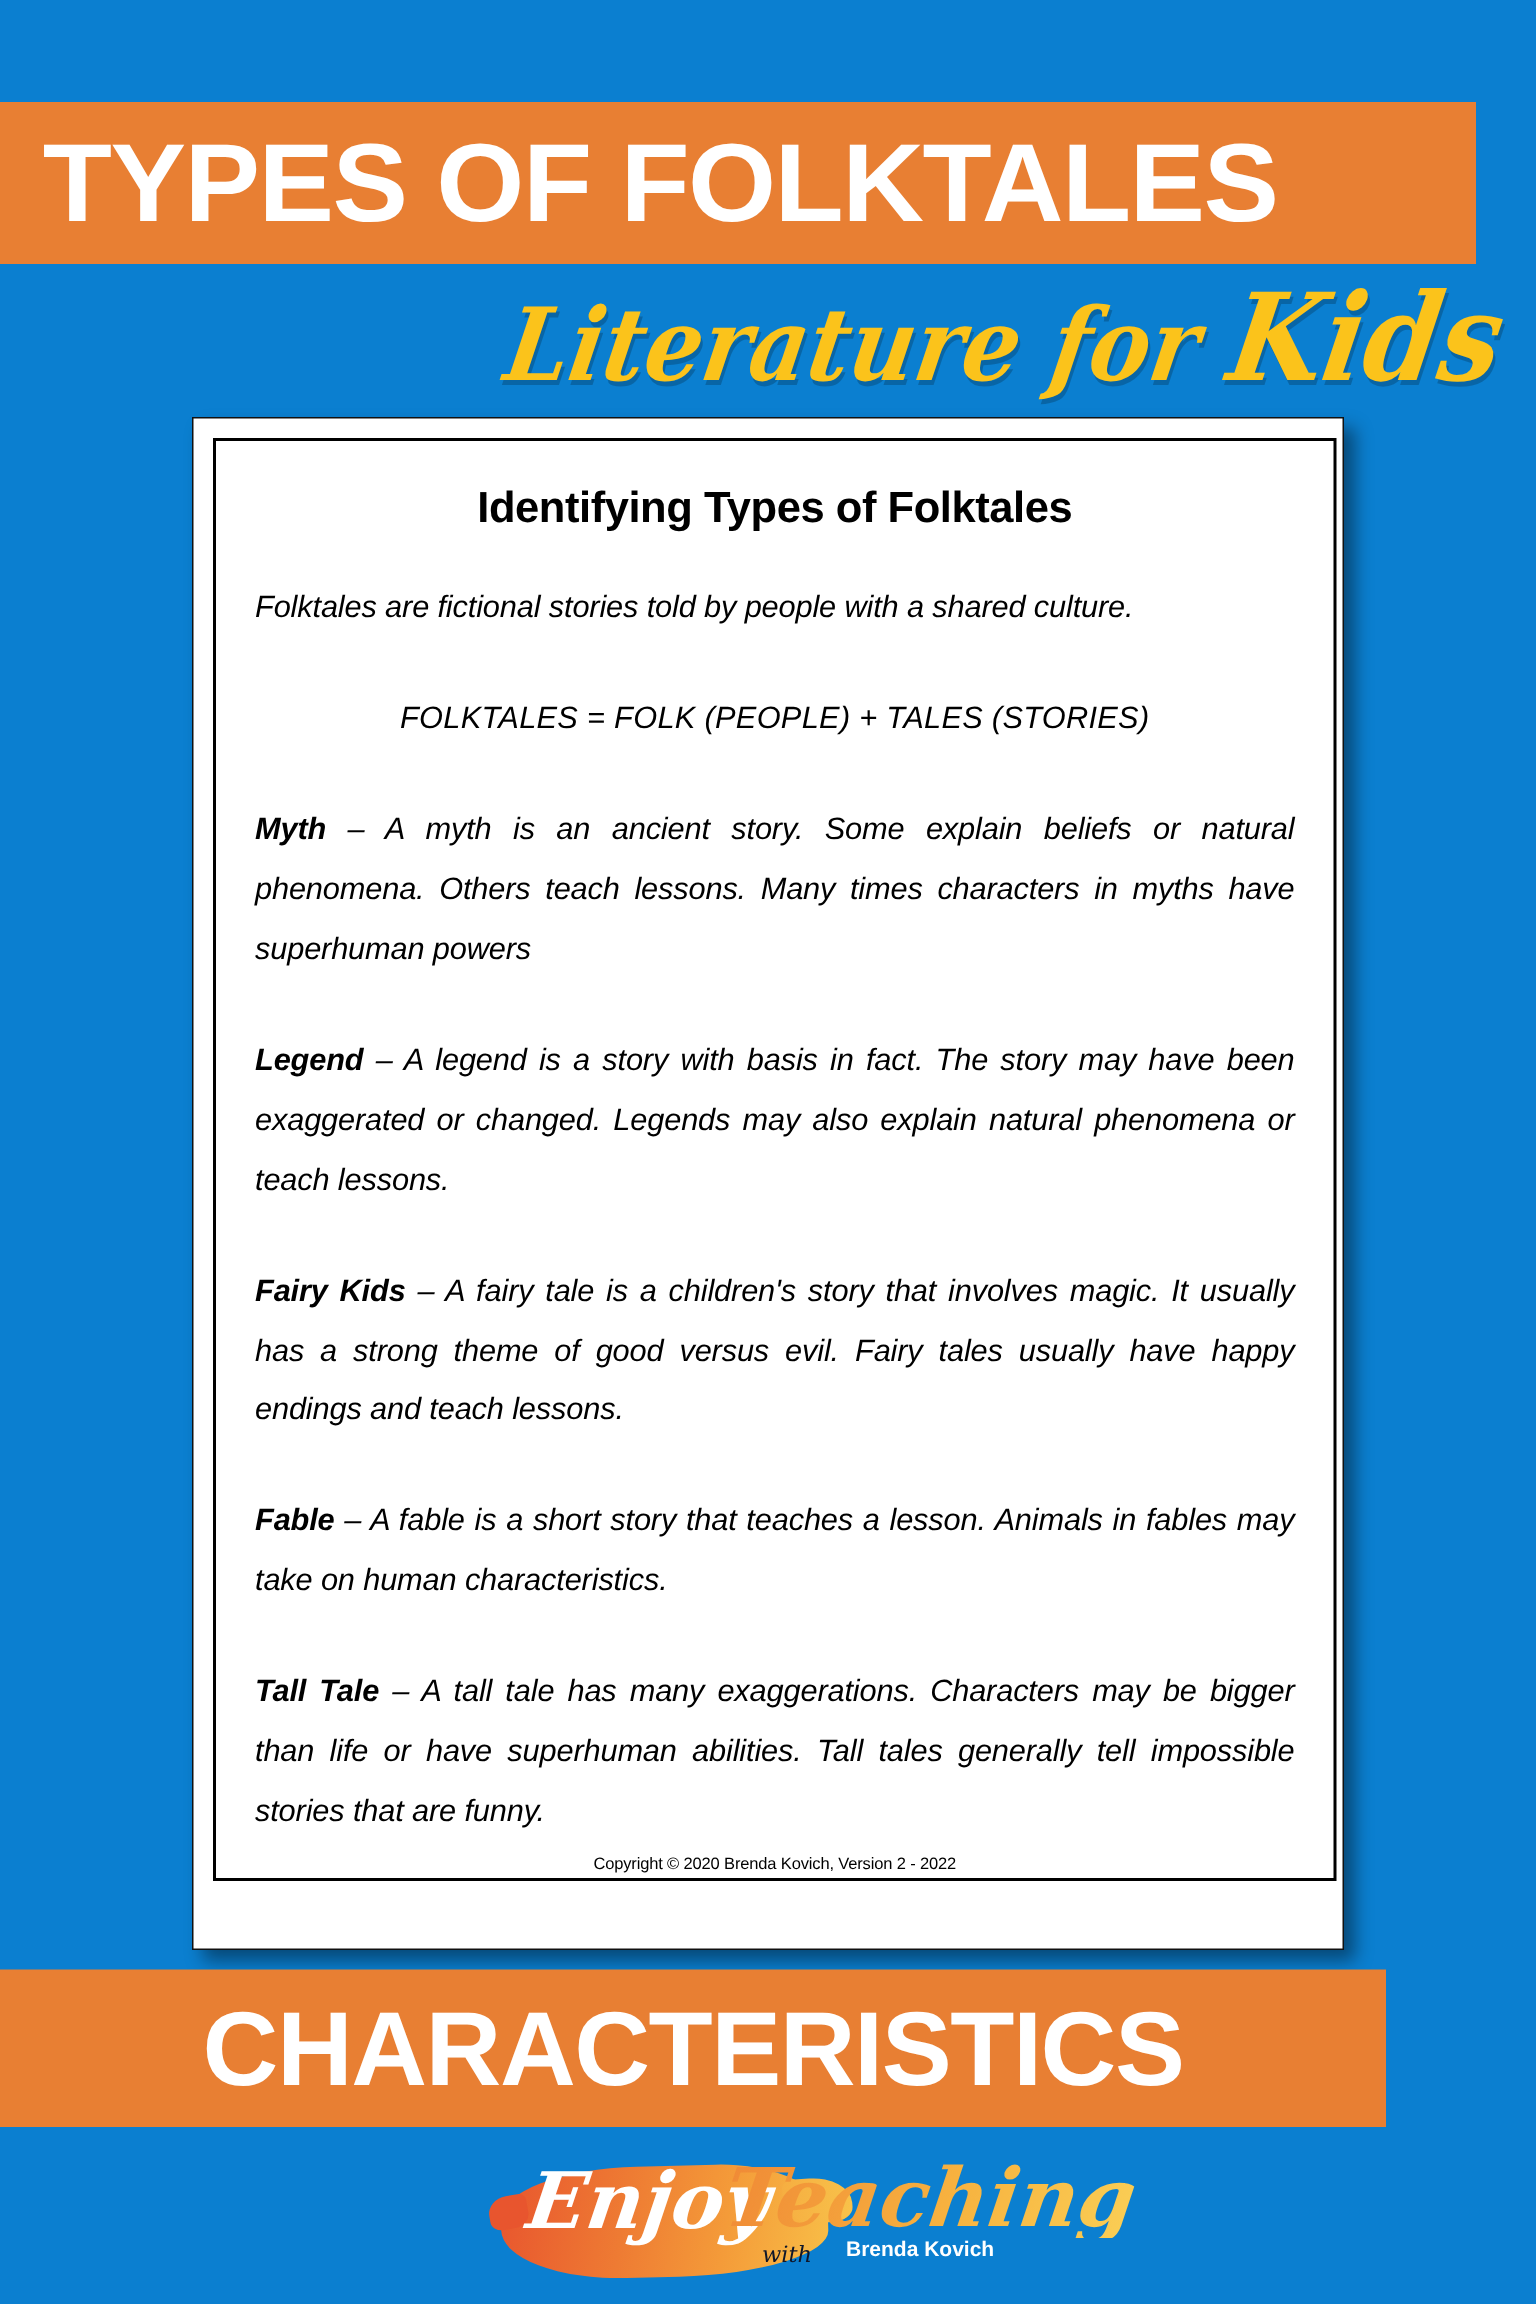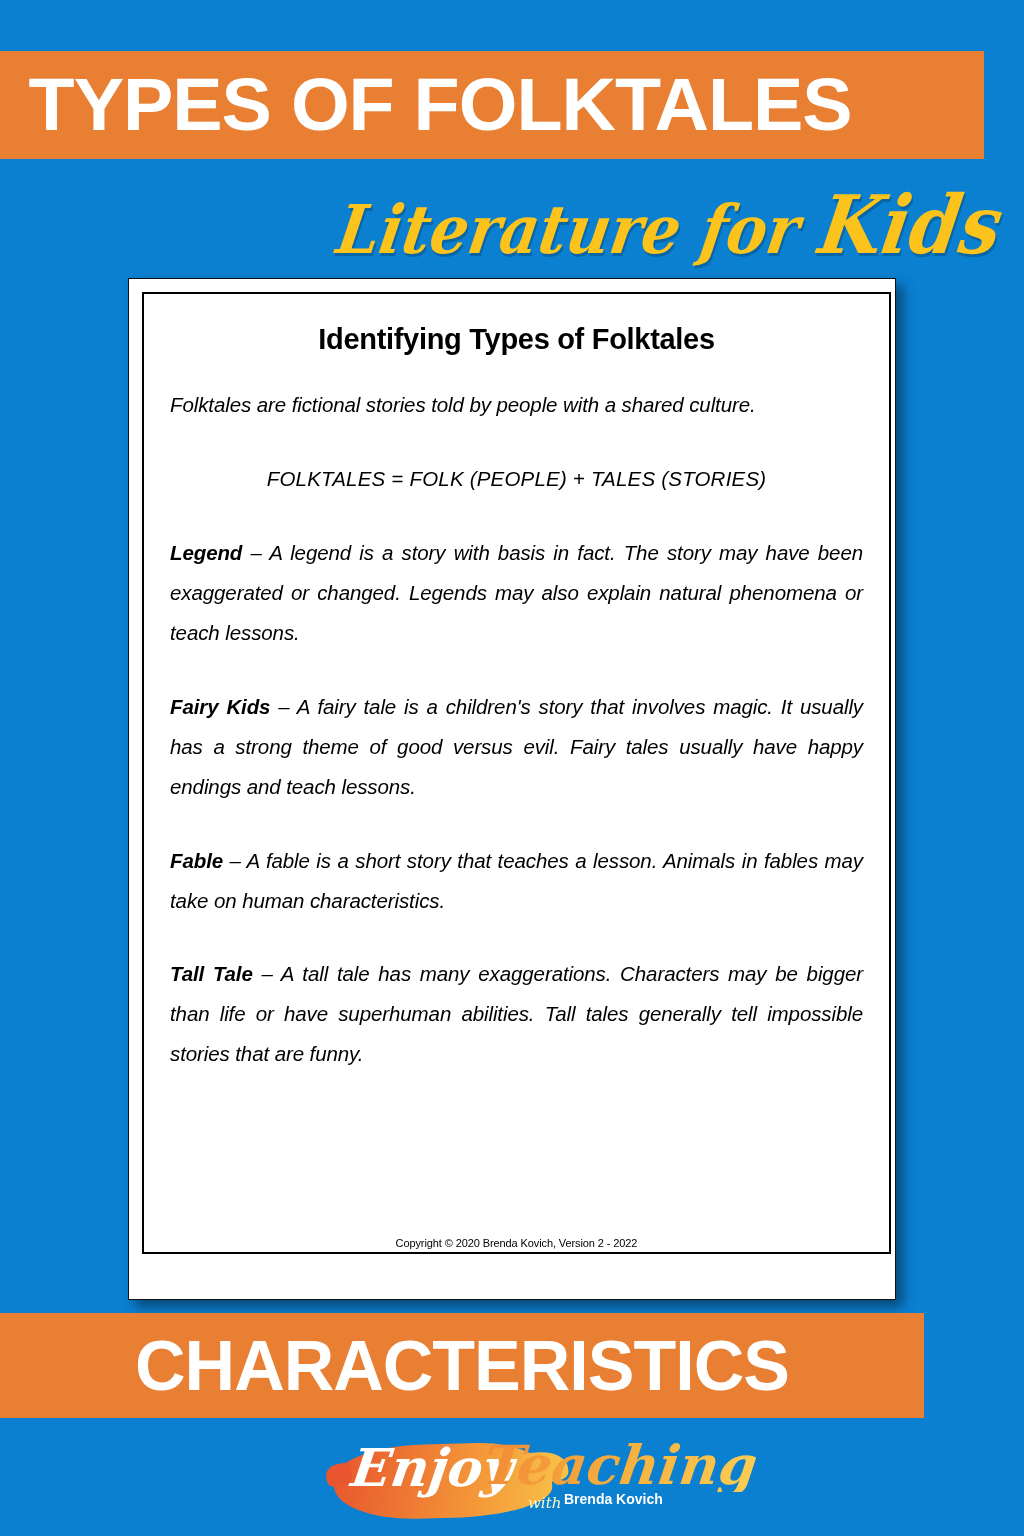--- a/index.html
+++ b/index.html
@@ -12,21 +12,21 @@
     background: #0B7FD0;
     font-family: "Liberation Sans", sans-serif;
     overflow: hidden;
     position: relative;
   }
 
   
   .title-banner {
     position: absolute;
     left: 0;
-    top: 51px;
+    top: 68px;
     width: 984px;
     height: 108px;
     background: #E87F33;
     display: flex;
     align-items: center;
   }
   .title-banner-text {
     color: #FFFFFF;
     font-family: "Liberation Sans", sans-serif;
     font-weight: bold;
@@ -234,26 +234,26 @@
     color: #F7A63C;
     background: linear-gradient(100deg, #F08A36 0%, #F7B23F 55%, #FACE55 100%);
     -webkit-background-clip: text;
     background-clip: text;
     -webkit-text-fill-color: transparent;
     transform: skewX(-8deg);
     white-space: nowrap;
   }
   .logo-with {
     position: absolute;
-    left: 202px;
+    left: 182px;
     top: 66px;
     font-family: "DejaVu Serif", serif;
     font-style: italic;
     font-size: 15px;
-    color: #fef9c3;
+    color: #0f172a;
     line-height: 1;
     white-space: nowrap;
   }
   .logo-name {
     position: absolute;
     left: 238px;
     top: 62px;
     font-family: "Liberation Sans", sans-serif;
     font-weight: bold;
     font-size: 14px;
@@ -277,20 +277,21 @@
   <div class="card-inner">
 
     <div class="doc-title">Identifying Types of Folktales</div>
 
     <div class="doc-body">
 
       <p class="intro-para">Folktales are fictional stories told by people with a shared culture.</p>
 
       <p class="equation">FOLKTALES = FOLK (PEOPLE) + TALES (STORIES)</p>
 
+      <p class="term-para"><span class="term-label">Myth</span><span> – </span><span>A myth is an ancient story. Some explain beliefs or natural phenomena. Others teach lessons. Many times characters in myths have superhuman powers</span></p>
 
       <p class="term-para"><span class="term-label">Legend</span><span> – </span><span>A legend is a story with basis in fact. The story may have been exaggerated or changed. Legends may also explain natural phenomena or teach lessons.</span></p>
 
       <p class="term-para"><span class="term-label">Fairy Kids</span><span> – </span><span>A fairy tale is a children's story that involves magic. It usually has a strong theme of good versus evil. Fairy tales usually have happy endings and teach lessons.</span></p>
 
       <p class="term-para"><span class="term-label">Fable</span><span> – </span><span>A fable is a short story that teaches a lesson. Animals in fables may take on human characteristics.</span></p>
 
       <p class="term-para"><span class="term-label">Tall Tale</span><span> – </span><span>A tall tale has many exaggerations. Characters may be bigger than life or have superhuman abilities. Tall tales generally tell impossible stories that are funny.</span></p>
 
     </div>

